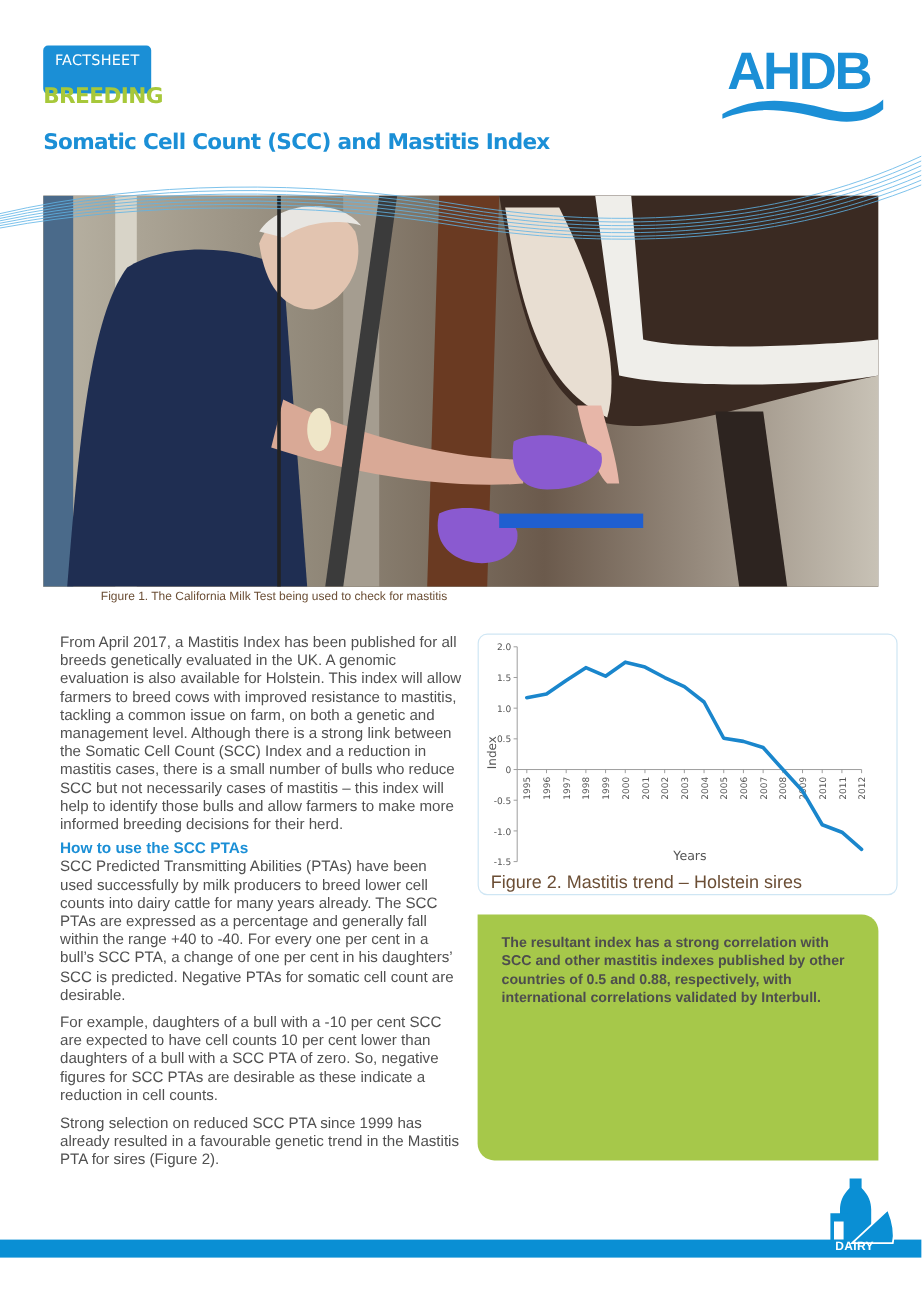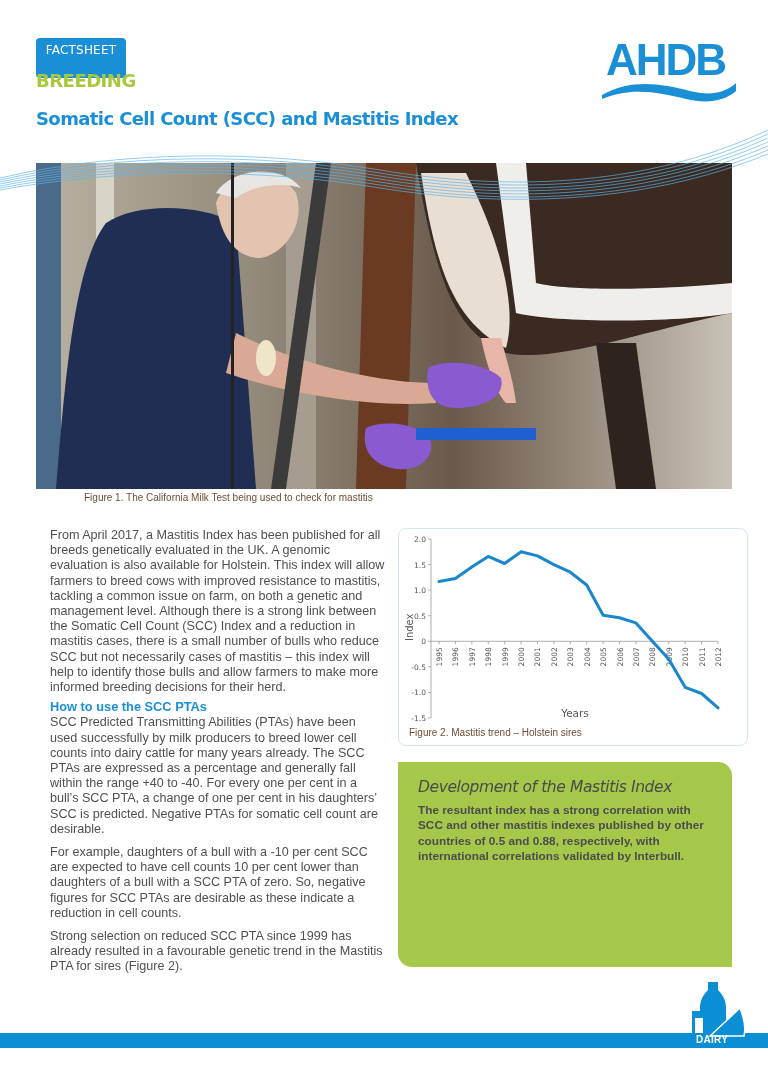--- a/index.html
+++ b/index.html
@@ -18,21 +18,21 @@
   .photo { position: absolute; left: 36px; top: 163px; width: 696px; height: 326px; overflow: hidden; background: #7a7064; }
   .photo svg { display: block; }
   .fig1 { position: absolute; left: 36px; top: 492px; font-size: 10px; color: #6b4e35; padding-left: 48px; }
 
   .body-col { position: absolute; left: 50px; top: 528px; width: 336px; font-size: 12.6px; line-height: 15.2px; color: #505050; }
   .body-col p { margin-bottom: 8px; }
   .body-col h3 { color: #1b8fd6; font-size: 12.8px; font-weight: bold; margin-top: -4px; margin-bottom: 1px; }
 
   .chart-box { position: absolute; left: 398px; top: 528px; width: 350px; height: 218px; border: 1.5px solid #cfe6f4; border-radius: 8px; background: #fff; }
   .chart-box svg { position: absolute; left: 0; top: 0; }
-  .fig2 { position: absolute; left: 10px; top: 198px; font-size: 10px; color: #6b4e35; }
+  .fig2 { position: absolute; left: 10px; top: 198px; font-size: 15px; color: #6b4e35; }
 
   .green-box { position: absolute; left: 398px; top: 762px; width: 334px; height: 205px; background: #a6c84a; border-radius: 0 14px 0 14px; padding: 16px 18px 0 20px; }
   .green-box h2 { font-family: "DejaVu Sans", sans-serif; font-style: italic; font-weight: normal; font-size: 15.5px; color: #4a4a4a; letter-spacing: -0.4px; margin-bottom: 7px; }
   .green-box p { font-weight: bold; font-size: 11.8px; line-height: 15.4px; color: #4d4d4d; margin-bottom: 7px; }
 
   .footer-bar { position: absolute; left: 0; top: 1033px; width: 768px; height: 15px; background: #0a8fd4; }
   .dairy { position: absolute; left: 690px; top: 978px; width: 60px; height: 70px; }
   .dairy-label { position: absolute; left: 696px; top: 1034px; color: #fff; font-weight: bold; font-size: 10px; letter-spacing: 0.3px; }
 </style>
 </head>
@@ -162,21 +162,20 @@
       <line x1="319" y1="112.28571428571428" x2="319" y2="115.28571428571428" stroke="#9a9a9a" stroke-width="0.8"></line>
       <text x="322" y="118.28571428571428" font-size="7.5" fill="#555" text-anchor="end" transform="rotate(-90 322 118.28571428571428)" font-family="DejaVu Sans, sans-serif">2012</text>
       <text x="14" y="98.28571428571428" font-size="10" fill="#555" text-anchor="middle" transform="rotate(-90 14 98.28571428571428)" font-family="DejaVu Sans, sans-serif">Index</text>
       <text x="176" y="188" font-size="10.5" fill="#555" text-anchor="middle" font-family="DejaVu Sans, sans-serif">Years</text>
       <polyline points="40.0,52.4 56.4,49.4 72.8,38.1 89.2,27.4 105.6,34.5 122.1,22.8 138.5,26.9 154.9,35.6 171.3,43.2 187.7,56.0 204.1,86.2 220.5,88.8 236.9,93.9 253.4,112.3 269.8,130.2 286.2,158.3 302.6,164.5 319.0,178.8" fill="none" stroke="#1a86cc" stroke-width="3" stroke-linejoin="round" stroke-linecap="round"></polyline>
     </svg>
   <div class="fig2">Figure 2. Mastitis trend – Holstein sires</div>
 </div>
 
 <div class="green-box">
-  <h2>Development of the Mastitis Index</h2>
   <p>The resultant index has a strong correlation with SCC and other mastitis indexes published by other countries of 0.5 and 0.88, respectively, with international correlations validated by Interbull.</p>
 </div>
 
 <div class="footer-bar"></div>
 <svg class="dairy" width="60" height="70" viewBox="0 0 60 70">
   <path d="M18 4 L 28 4 L 28 12 C 34 18, 36 24, 36 30 L 36 58 L 10 58 L 10 30 C 10 24, 12 18, 18 12 Z" fill="#0a8fd4"></path>
   <path d="M2 33 L 16 33 L 16 58 L 2 58 Z" fill="#0a8fd4"></path>
   <path d="M5 40 L 13 40 L 13 55 L 5 55 Z" fill="#ffffff"></path>
   <path d="M20 58 L 50 30 C 54 40, 56 50, 54 58 Z" fill="#0a8fd4" stroke="#ffffff" stroke-width="1.5"></path>
 </svg>

